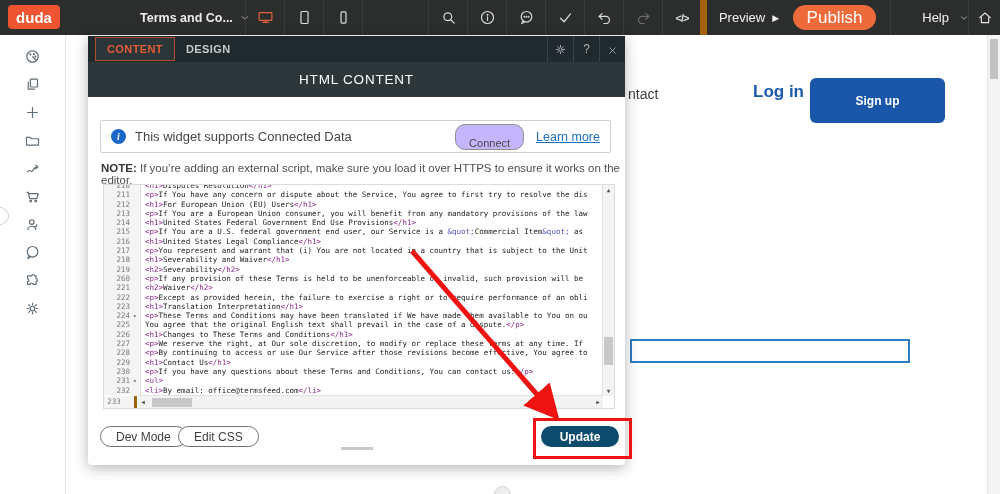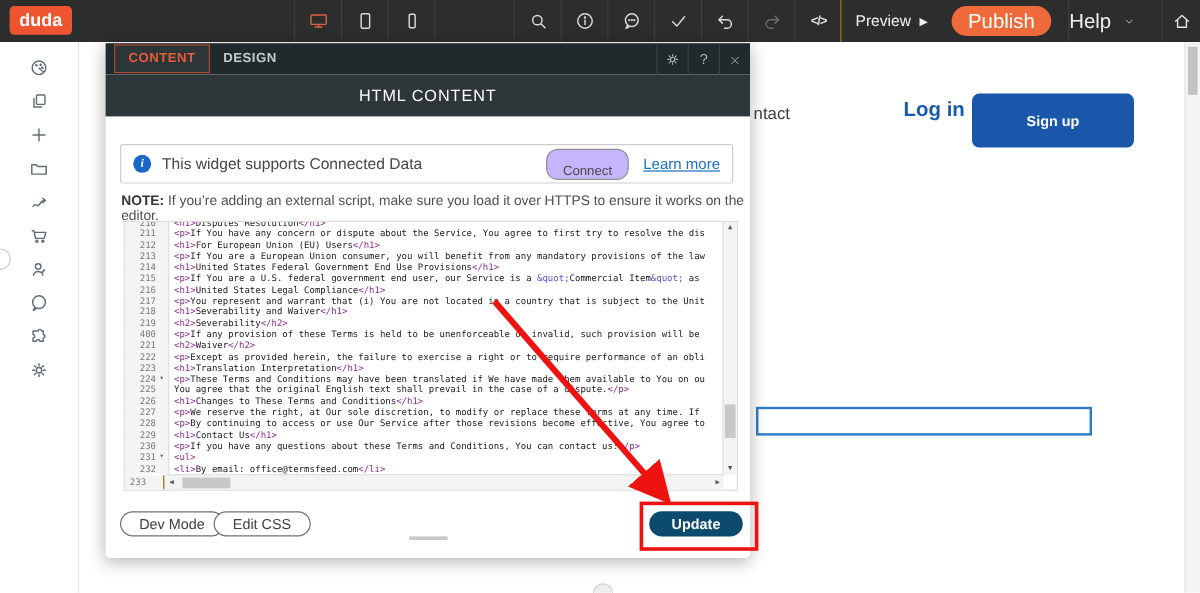--- a/index.html
+++ b/index.html
@@ -13,27 +13,27 @@
   .pagesel{position:absolute;left:140px;top:0;height:35px;display:flex;align-items:center;gap:7px;
            color:#ececec;font-size:12.5px;font-weight:bold;cursor:pointer;}
   .cellrow{position:absolute;top:0;height:35px;display:flex;}
   .cell{width:38px;height:35px;display:flex;align-items:center;justify-content:center;
         border-left:1px solid #3b3e3d;color:#d9dcdb;cursor:pointer;}
   .cell:last-child{border-right:1px solid #3b3e3d;}
   .cell svg{width:17px;height:17px;}
   .cell.active{color:#e0623f;}
   .cell.dim{color:#6a6d6c;}
   .codeglyph{font-size:11px;font-weight:bold;letter-spacing:-1px;}
-  .preview{position:absolute;left:700px;top:0;width:84px;height:35px;border-left:1px solid #a16207;
+  .preview{position:absolute;left:700px;top:0;width:84px;height:35px;border-left:7px solid #a16207;
            display:flex;align-items:center;justify-content:center;gap:7px;color:#f0f0f0;font-size:13px;cursor:pointer;}
   .preview .tri{font-size:9px;}
   .publish{position:absolute;left:793px;top:5px;width:83px;height:25px;background:#ee6a3b;border:none;
            border-radius:13px;color:#fff;font-size:17px;font-family:Liberation Sans, sans-serif;cursor:pointer;}
   .helpcell{position:absolute;left:890px;top:0;width:78px;height:35px;border-left:1px solid #3b3e3d;
-            display:flex;align-items:center;justify-content:flex-start;gap:10px;color:#f0f0f0;font-size:17px;cursor:pointer;}
+            display:flex;align-items:center;justify-content:flex-end;gap:10px;color:#f0f0f0;font-size:13px;cursor:pointer;}
   .helpcell svg{width:10px;height:10px;color:#cfd2d1;}
   .homecell{position:absolute;left:968px;top:0;width:32px;height:35px;border-left:1px solid #3b3e3d;
             display:flex;align-items:center;justify-content:center;color:#e6e8e7;cursor:pointer;}
   .homecell svg{width:16px;height:16px;}
 
   
   .sidebar{position:absolute;left:0;top:35px;width:66px;height:459px;background:#fff;
            border-right:1px solid #e7e7e7;z-index:20;display:flex;flex-direction:column;
            align-items:center;padding-top:13px;gap:11px;box-sizing:border-box;}
   .sbitem{width:20px;height:17px;display:flex;align-items:center;justify-content:center;color:#5f6e77;cursor:pointer;}
@@ -82,21 +82,21 @@
   .editor{position:absolute;left:15px;top:148px;width:512px;height:225px;background:#fff;
           border:1px solid #dcdcdc;box-sizing:border-box;overflow:hidden;font-family:"DejaVu Sans Mono",monospace;}
   .lines{position:absolute;left:0;top:-4px;right:11px;bottom:12px;overflow:hidden;}
   .crow{display:flex;height:9.3px;line-height:9.3px;font-size:7.5px;}
   .ln{width:26px;flex:0 0 26px;background:#f4f4f4;color:#7a7a7a;text-align:right;padding-right:3px;}
   .fold{width:7px;flex:0 0 7px;background:#f4f4f4;border-right:1px solid #e0e0e0;color:#555;font-size:6px;line-height:9px;}
   .ct{flex:1;padding-left:4px;white-space:pre;overflow:hidden;color:#1a1a1a;}
   .tag{color:#8e2a8e;}
   .ent{color:#5454c0;}
   .gutterlast{position:absolute;left:0;bottom:0;width:33px;height:12px;background:#f4f4f4;
-              border-right:1px solid #a16207;color:#7a7a7a;font-size:7.5px;line-height:12px;text-align:center;
+              border-right:3px solid #a16207;color:#7a7a7a;font-size:7.5px;line-height:12px;text-align:center;
               padding-right:10px;box-sizing:border-box;}
   .vscroll{position:absolute;right:0;top:0;width:11px;bottom:12px;background:#f3f3f3;border-left:1px solid #e2e2e2;}
   .vscroll .arr{position:absolute;left:0;width:11px;height:10px;font-size:6px;color:#555;text-align:center;line-height:10px;}
   .vscroll .vthumb{position:absolute;left:1px;width:9px;top:152px;height:28px;background:#c8c8c8;}
   .hscroll{position:absolute;left:34px;right:11px;bottom:0;height:12px;background:#f3f3f3;border-top:1px solid #e2e2e2;}
   .hscroll .arr{position:absolute;top:0;width:10px;height:12px;font-size:6px;color:#555;text-align:center;line-height:12px;}
   .hscroll .hthumb{position:absolute;left:14px;top:1.5px;width:40px;height:9px;background:#c8c8c8;}
 
   
   .pillbtn{position:absolute;top:390px;height:21px;border:1px solid #6f6f6f;border-radius:11px;background:#fff;
@@ -107,20 +107,28 @@
 
   
   .redbox{position:absolute;left:533px;top:418px;width:93px;height:35px;border:3px solid #ee1310;z-index:60;}
   .arrowsvg{position:absolute;left:0;top:0;width:1000px;height:494px;z-index:65;pointer-events:none;}
 </style>
 </head>
 <body>
 
 <header class="topbar">
   <div class="logo" style="background: rgb(239, 84, 48);">duda</div>
+  <div class="pagesel">
+    <span>Terms and Co...</span>
+    <span class="chev" style="width: 10px; height: 10px; display: inline-flex;">
+        <svg viewBox="0 0 24 24" fill="none" stroke="currentColor" stroke-width="1.7" stroke-linecap="round" stroke-linejoin="round">
+          <path d="M6 9l6 6 6-6"></path>
+        </svg>
+      </span>
+  </div>
   <div class="cellrow" style="left:245px;" id="device-group">
       <div class="cell active">
         <span style="display:flex;width:17px;height:17px;">
           <svg viewBox="0 0 24 24" fill="none" stroke="currentColor" stroke-width="1.7" stroke-linecap="round" stroke-linejoin="round">
             <rect x="3" y="5" width="18" height="11" rx="1"></rect>
             <path d="M12 16v3M8 19h8"></path>
           </svg>
         </span>
       </div>
       <div class="cell">
@@ -399,21 +407,21 @@
           <span class="ln">218</span>
           <span class="fold"></span>
           <span class="ct"><span class="tag">&lt;h1&gt;</span>Severability and Waiver<span class="tag">&lt;/h1&gt;</span></span>
         </div>
         <div class="crow">
           <span class="ln">219</span>
           <span class="fold"></span>
           <span class="ct"><span class="tag">&lt;h2&gt;</span>Severability<span class="tag">&lt;/h2&gt;</span></span>
         </div>
         <div class="crow">
-          <span class="ln">400</span>
+          <span class="ln">260</span>
           <span class="fold"></span>
           <span class="ct"><span class="tag">&lt;p&gt;</span>If any provision of these Terms is held to be unenforceable or invalid, such provision will be</span>
         </div>
         <div class="crow">
           <span class="ln">221</span>
           <span class="fold"></span>
           <span class="ct"><span class="tag">&lt;h2&gt;</span>Waiver<span class="tag">&lt;/h2&gt;</span></span>
         </div>
         <div class="crow">
           <span class="ln">222</span>

